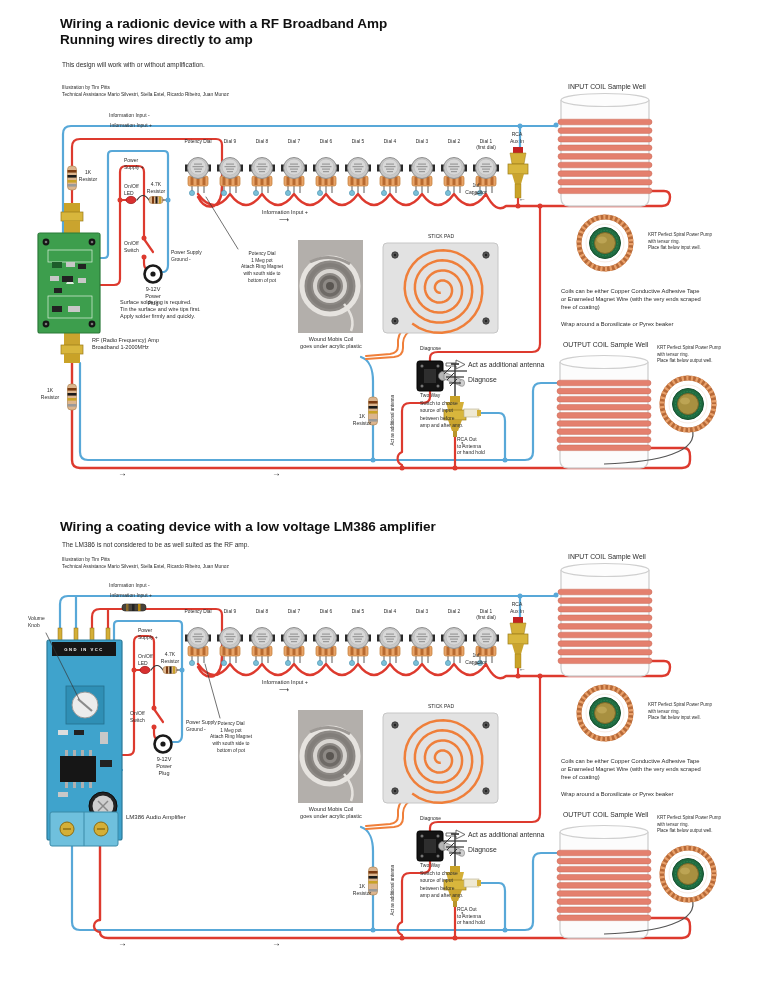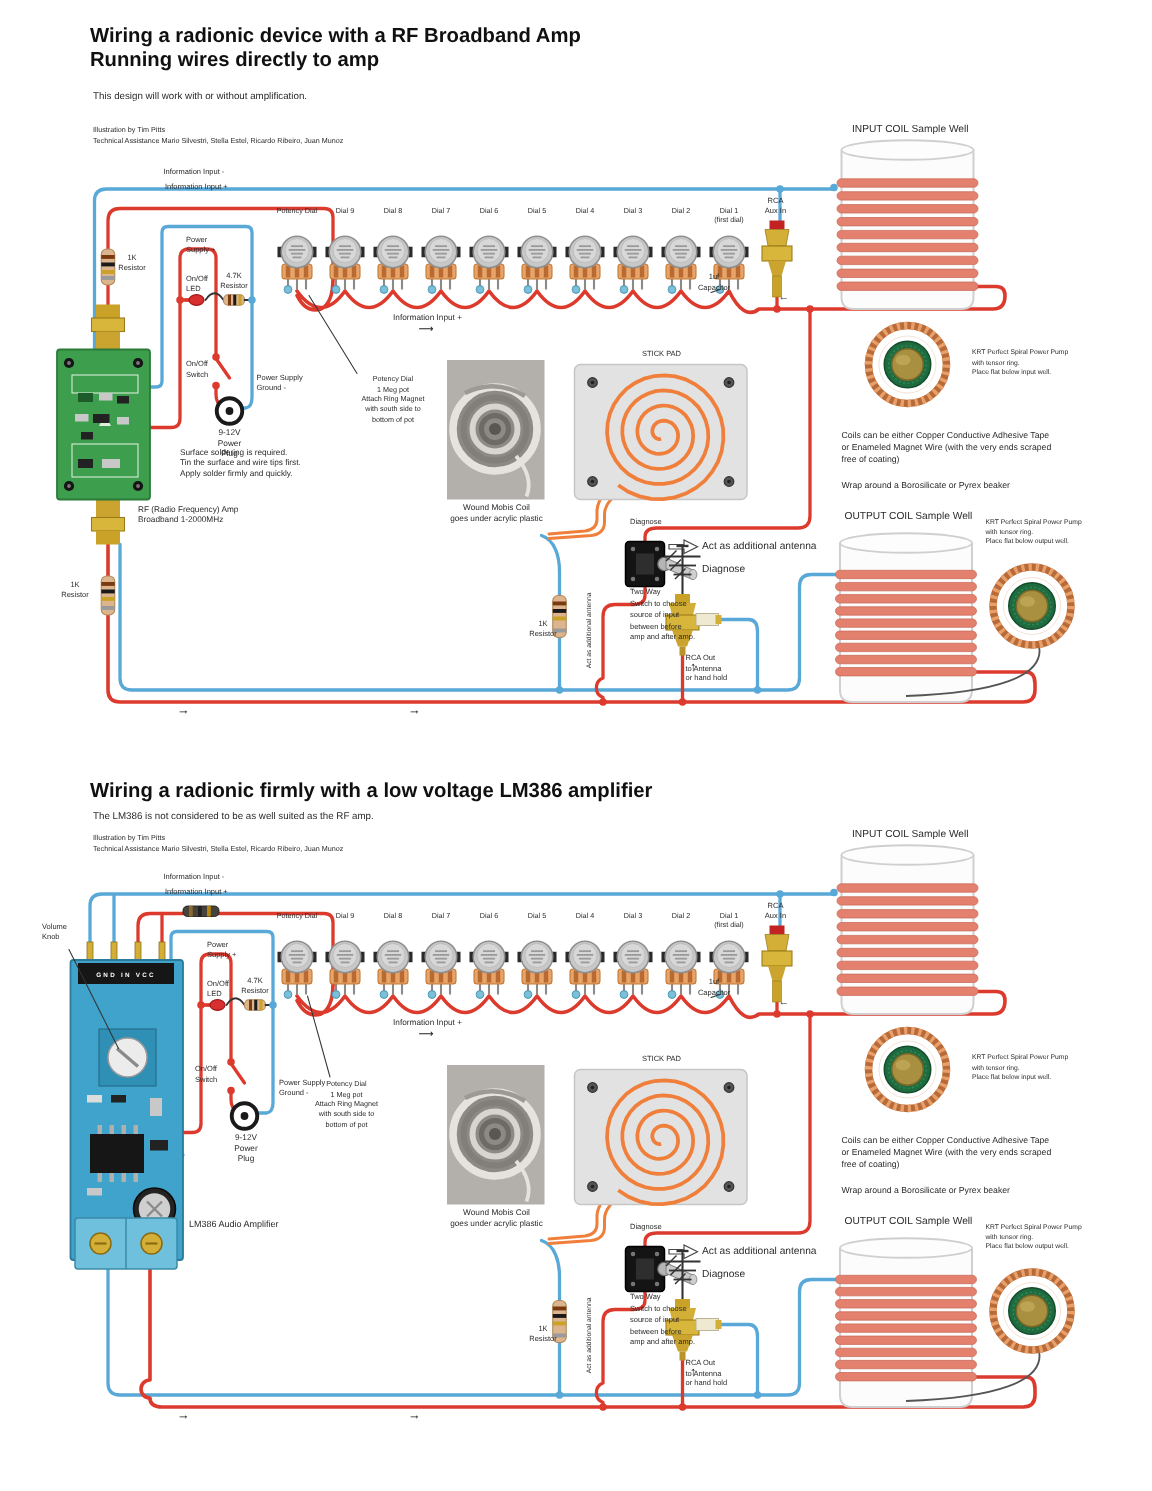--- a/index.html
+++ b/index.html
@@ -880,21 +880,21 @@
 <div class="lb dl" style="left:244px;top:139px">Dial 8</div>
 <div class="lb dl" style="left:276px;top:139px">Dial 7</div>
 <div class="lb dl" style="left:308px;top:139px">Dial 6</div>
 <div class="lb dl" style="left:340px;top:139px">Dial 5</div>
 <div class="lb dl" style="left:372px;top:139px">Dial 4</div>
 <div class="lb dl" style="left:404px;top:139px">Dial 3</div>
 <div class="lb dl" style="left:436px;top:139px">Dial 2</div>
 <div class="lb dl" style="left:468px;top:139px">Dial 1
 (first dial)</div>
 
-<div class="lb t" style="left:60px;top:519px">Wiring a radionic firmly with a low voltage LM386 amplifier</div>
+<div class="lb t" style="left:60px;top:519px">Wiring a coating device with a low voltage LM386 amplifier</div>
 <div class="lb sub" style="left:62px;top:541px">The LM386 is not considered to be as well suited as the RF amp.</div>
 <div class="lb cr" style="left:62px;top:557px">Illustration by Tim Pitts
 Technical Assistance Mario Silvestri, Stella Estel, Ricardo Ribeiro, Juan Munoz</div>
 
 <div class="lb" style="left:109px;top:582px">Information Input -</div>
 <div class="lb" style="left:110px;top:592px">Information Input +</div>
 <div class="lb" style="left:138px;top:627px">Power
 Supply +</div>
 <div class="lb" style="left:138px;top:653px">On/Off
 LED</div>

